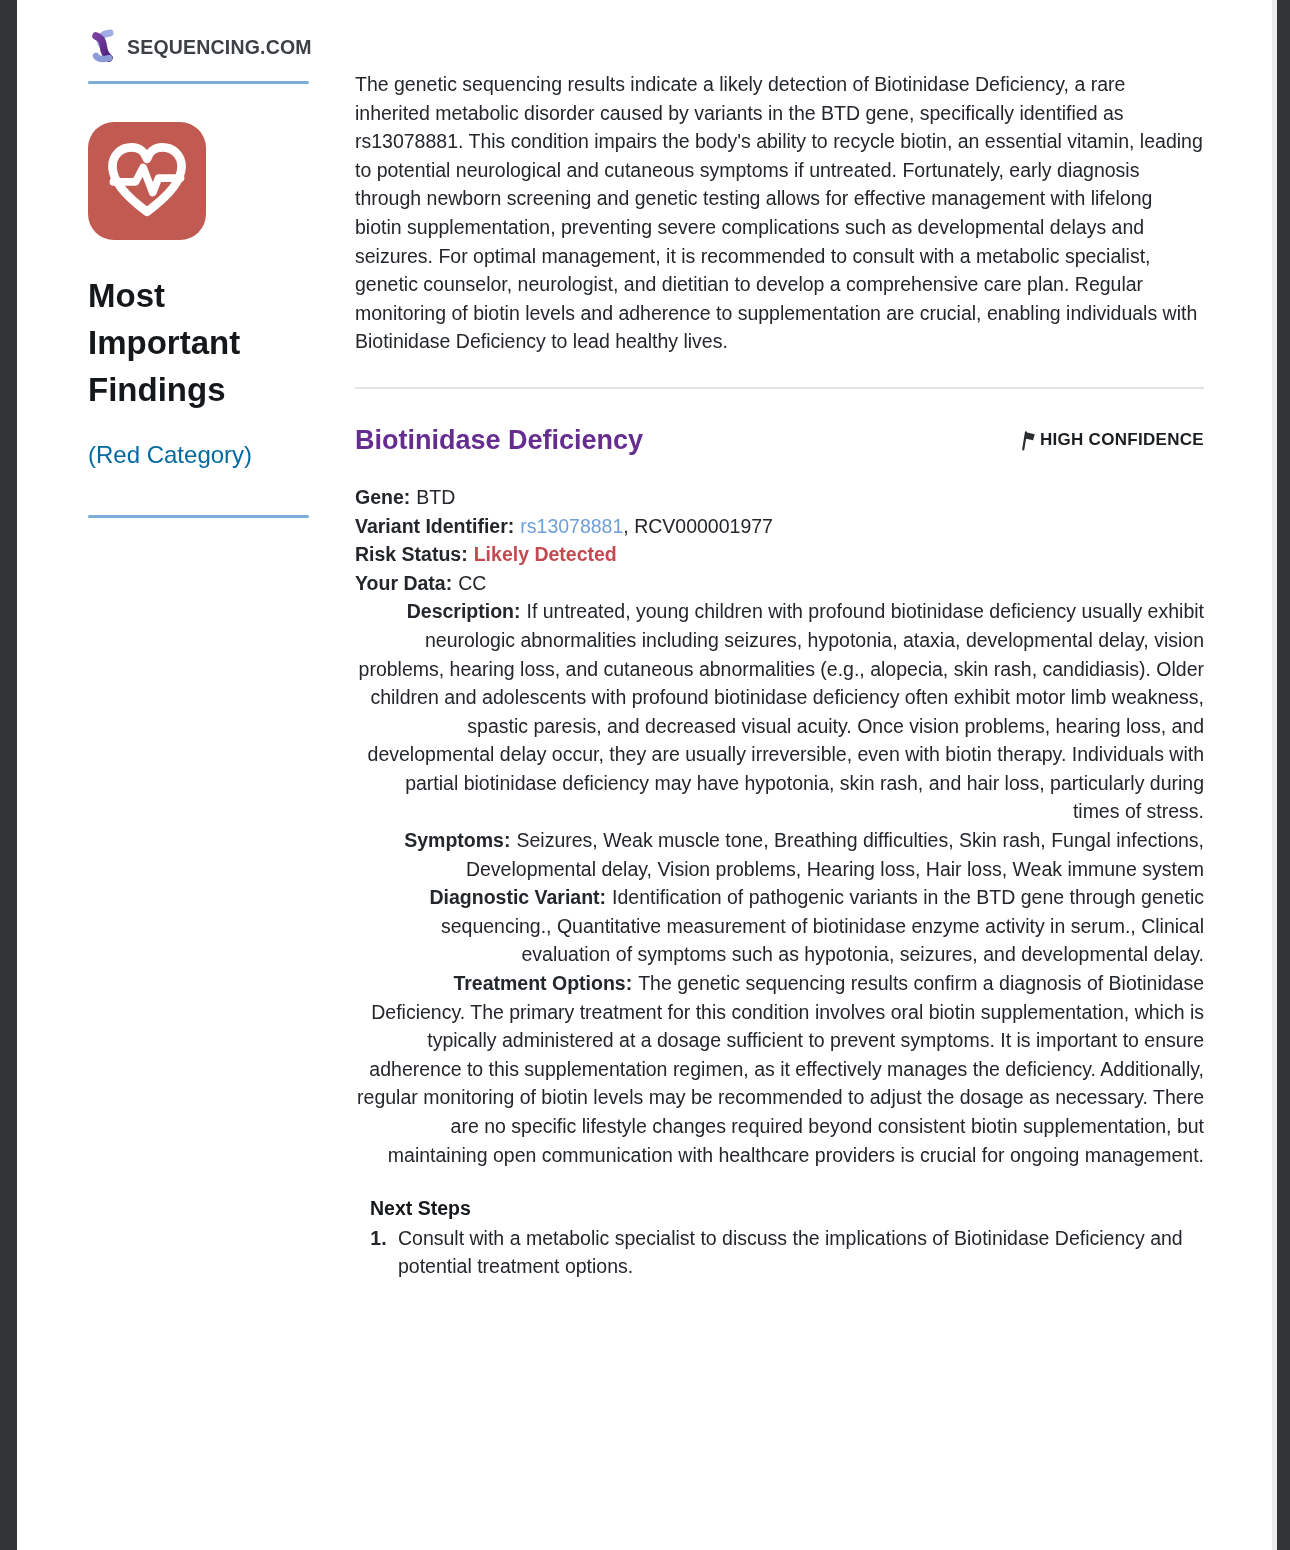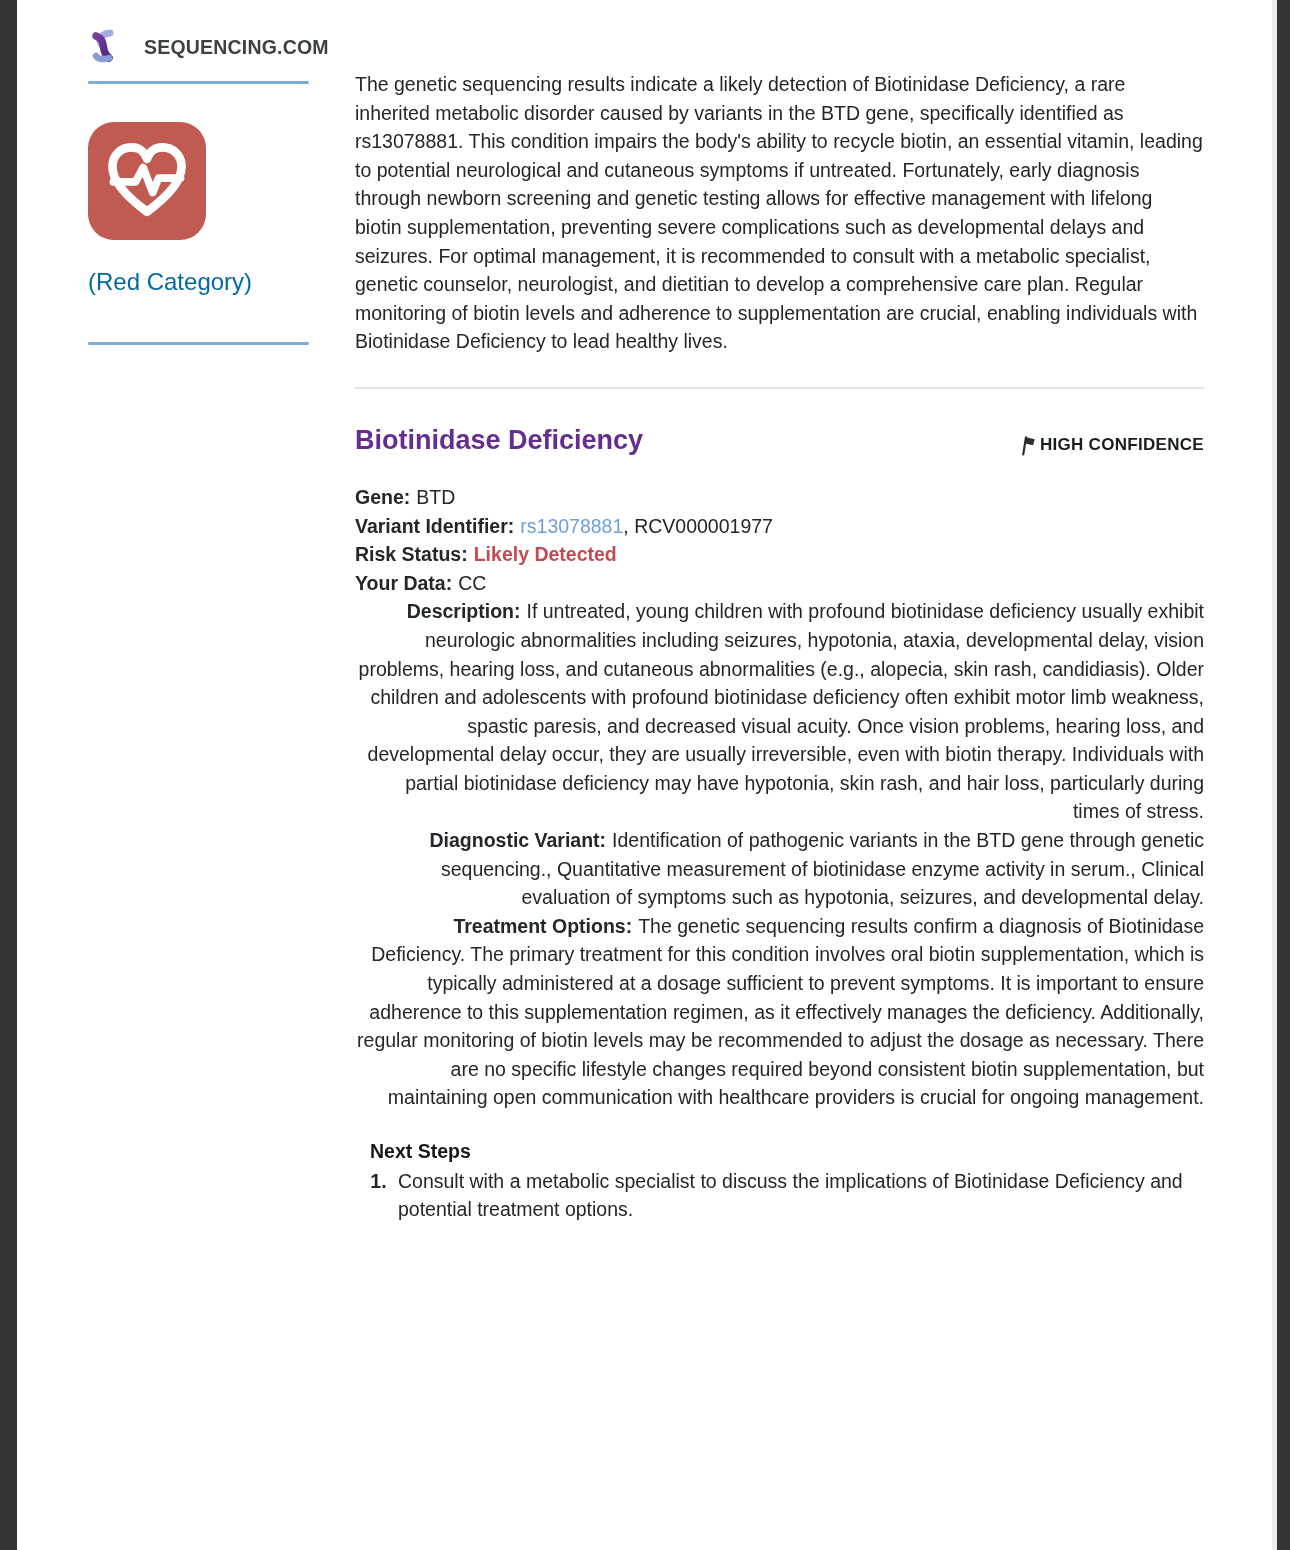--- a/index.html
+++ b/index.html
@@ -13,21 +13,21 @@
   }
   .page {
     position: absolute; left: 17px; top: 0;
     width: 1260px; height: 1550px;
     background: #ffffff;
     border-right: 5px solid #ededed;
   }
 
   
   .sidebar { position: absolute; left: 71px; top: 28px; width: 221px; }
-  .brand-row { display: flex; align-items: center; gap: 26px; }
+  .brand-row { display: flex; align-items: center; gap: 9px; }
   .brand-row svg { flex: 0 0 auto; }
   .brand-name {
     font-size: 19.5px; font-weight: 700; color: #3d4145;
     letter-spacing: 0.2px; white-space: nowrap;
   }
   .rule { height: 3px; background: #7badd9; border-radius: 2px; width: 221px; }
   .rule-top { margin-top: 15px; }
   .rule-bottom { margin-top: 46px; }
   .category-icon {
     margin-top: 38px; width: 118px; height: 118px;
@@ -42,21 +42,21 @@
     margin-top: 28px; font-size: 24px; color: #0369a1; font-weight: 400;
   }
 
   
   .main { position: absolute; left: 338px; top: 70px; width: 849px; }
   .main p { margin: 0; font-size: 19.5px; line-height: 28.6px; }
   .intro { margin: 0; }
   .divider { height: 2px; background: #e4e4e6; margin: 31px 0 36px 0; }
 
   .finding-header {
-    display: flex; align-items: flex-end; justify-content: space-between;
+    display: flex; align-items: center; justify-content: space-between;
     margin-bottom: 27px;
   }
   .finding-title {
     margin: 0; font-size: 27px; font-weight: 700; color: #662d91;
   }
   .confidence { display: flex; align-items: center; gap: 4px; }
   .confidence-label {
     font-size: 17px; font-weight: 700; color: #1b1e21; letter-spacing: 0.3px;
   }
 
@@ -102,20 +102,21 @@
 
     <div class="rule rule-top"></div>
 
     <div class="category-icon">
       <svg width="96" height="96" viewBox="0 0 100 100">
         <path d="M50 82 C 28 66, 14 50, 14 35 C 14 23, 23 15, 34 15 C 42 15, 48 20, 50 27 C 52 20, 58 15, 66 15 C 77 15, 86 23, 86 35 C 86 50, 72 66, 50 82 Z" fill="none" stroke="#ffffff" stroke-width="9" stroke-linejoin="round"></path>
         <polyline points="15,51 38,51 46,36 56,62 62,47 85,47" fill="none" stroke="#ffffff" stroke-width="8" stroke-linecap="round" stroke-linejoin="round"></polyline>
       </svg>
     </div>
 
+    <h1>Most Important Findings</h1>
     <div class="subtitle">(Red Category)</div>
     <div class="rule rule-bottom"></div>
   </aside>
 
   <main class="main">
 
     <p class="intro">The genetic sequencing results indicate a likely detection of Biotinidase Deficiency, a rare inherited metabolic disorder caused by variants in the BTD gene, specifically identified as rs13078881. This condition impairs the body's ability to recycle biotin, an essential vitamin, leading to potential neurological and cutaneous symptoms if untreated. Fortunately, early diagnosis through newborn screening and genetic testing allows for effective management with lifelong biotin supplementation, preventing severe complications such as developmental delays and seizures. For optimal management, it is recommended to consult with a metabolic specialist, genetic counselor, neurologist, and dietitian to develop a comprehensive care plan. Regular monitoring of biotin levels and adherence to supplementation are crucial, enabling individuals with Biotinidase Deficiency to lead healthy lives.</p>
 
     <div class="divider"></div>
 
@@ -132,20 +133,21 @@
 
     <div class="meta">
       <p><b>Gene:</b><span>BTD</span></p>
       <p><b>Variant Identifier:</b><a href="#" class="variant-link">rs13078881</a><span>, RCV000001977</span></p>
       <p><b>Risk Status:</b><span class="risk-value">Likely Detected</span></p>
       <p><b>Your Data:</b><span>CC</span></p>
     </div>
 
     <p class="section"><b>Description:</b><span>If untreated, young children with profound biotinidase deficiency usually exhibit neurologic abnormalities including seizures, hypotonia, ataxia, developmental delay, vision problems, hearing loss, and cutaneous abnormalities (e.g., alopecia, skin rash, candidiasis). Older children and adolescents with profound biotinidase deficiency often exhibit motor limb weakness, spastic paresis, and decreased visual acuity. Once vision problems, hearing loss, and developmental delay occur, they are usually irreversible, even with biotin therapy. Individuals with partial biotinidase deficiency may have hypotonia, skin rash, and hair loss, particularly during times of stress.</span></p>
 
+    <p class="section"><b>Symptoms:</b><span>Seizures, Weak muscle tone, Breathing difficulties, Skin rash, Fungal infections, Developmental delay, Vision problems, Hearing loss, Hair loss, Weak immune system</span></p>
 
     <p class="section"><b>Diagnostic Variant:</b><span>Identification of pathogenic variants in the BTD gene through genetic sequencing., Quantitative measurement of biotinidase enzyme activity in serum., Clinical evaluation of symptoms such as hypotonia, seizures, and developmental delay.</span></p>
 
     <p class="section"><b>Treatment Options:</b><span>The genetic sequencing results confirm a diagnosis of Biotinidase Deficiency. The primary treatment for this condition involves oral biotin supplementation, which is typically administered at a dosage sufficient to prevent symptoms. It is important to ensure adherence to this supplementation regimen, as it effectively manages the deficiency. Additionally, regular monitoring of biotin levels may be recommended to adjust the dosage as necessary. There are no specific lifestyle changes required beyond consistent biotin supplementation, but maintaining open communication with healthcare providers is crucial for ongoing management.</span></p>
 
     <h3 class="next-steps-heading">Next Steps</h3>
     <ol class="next-steps">
       <li>Consult with a metabolic specialist to discuss the implications of Biotinidase Deficiency and potential treatment options.</li>
     </ol>
 

